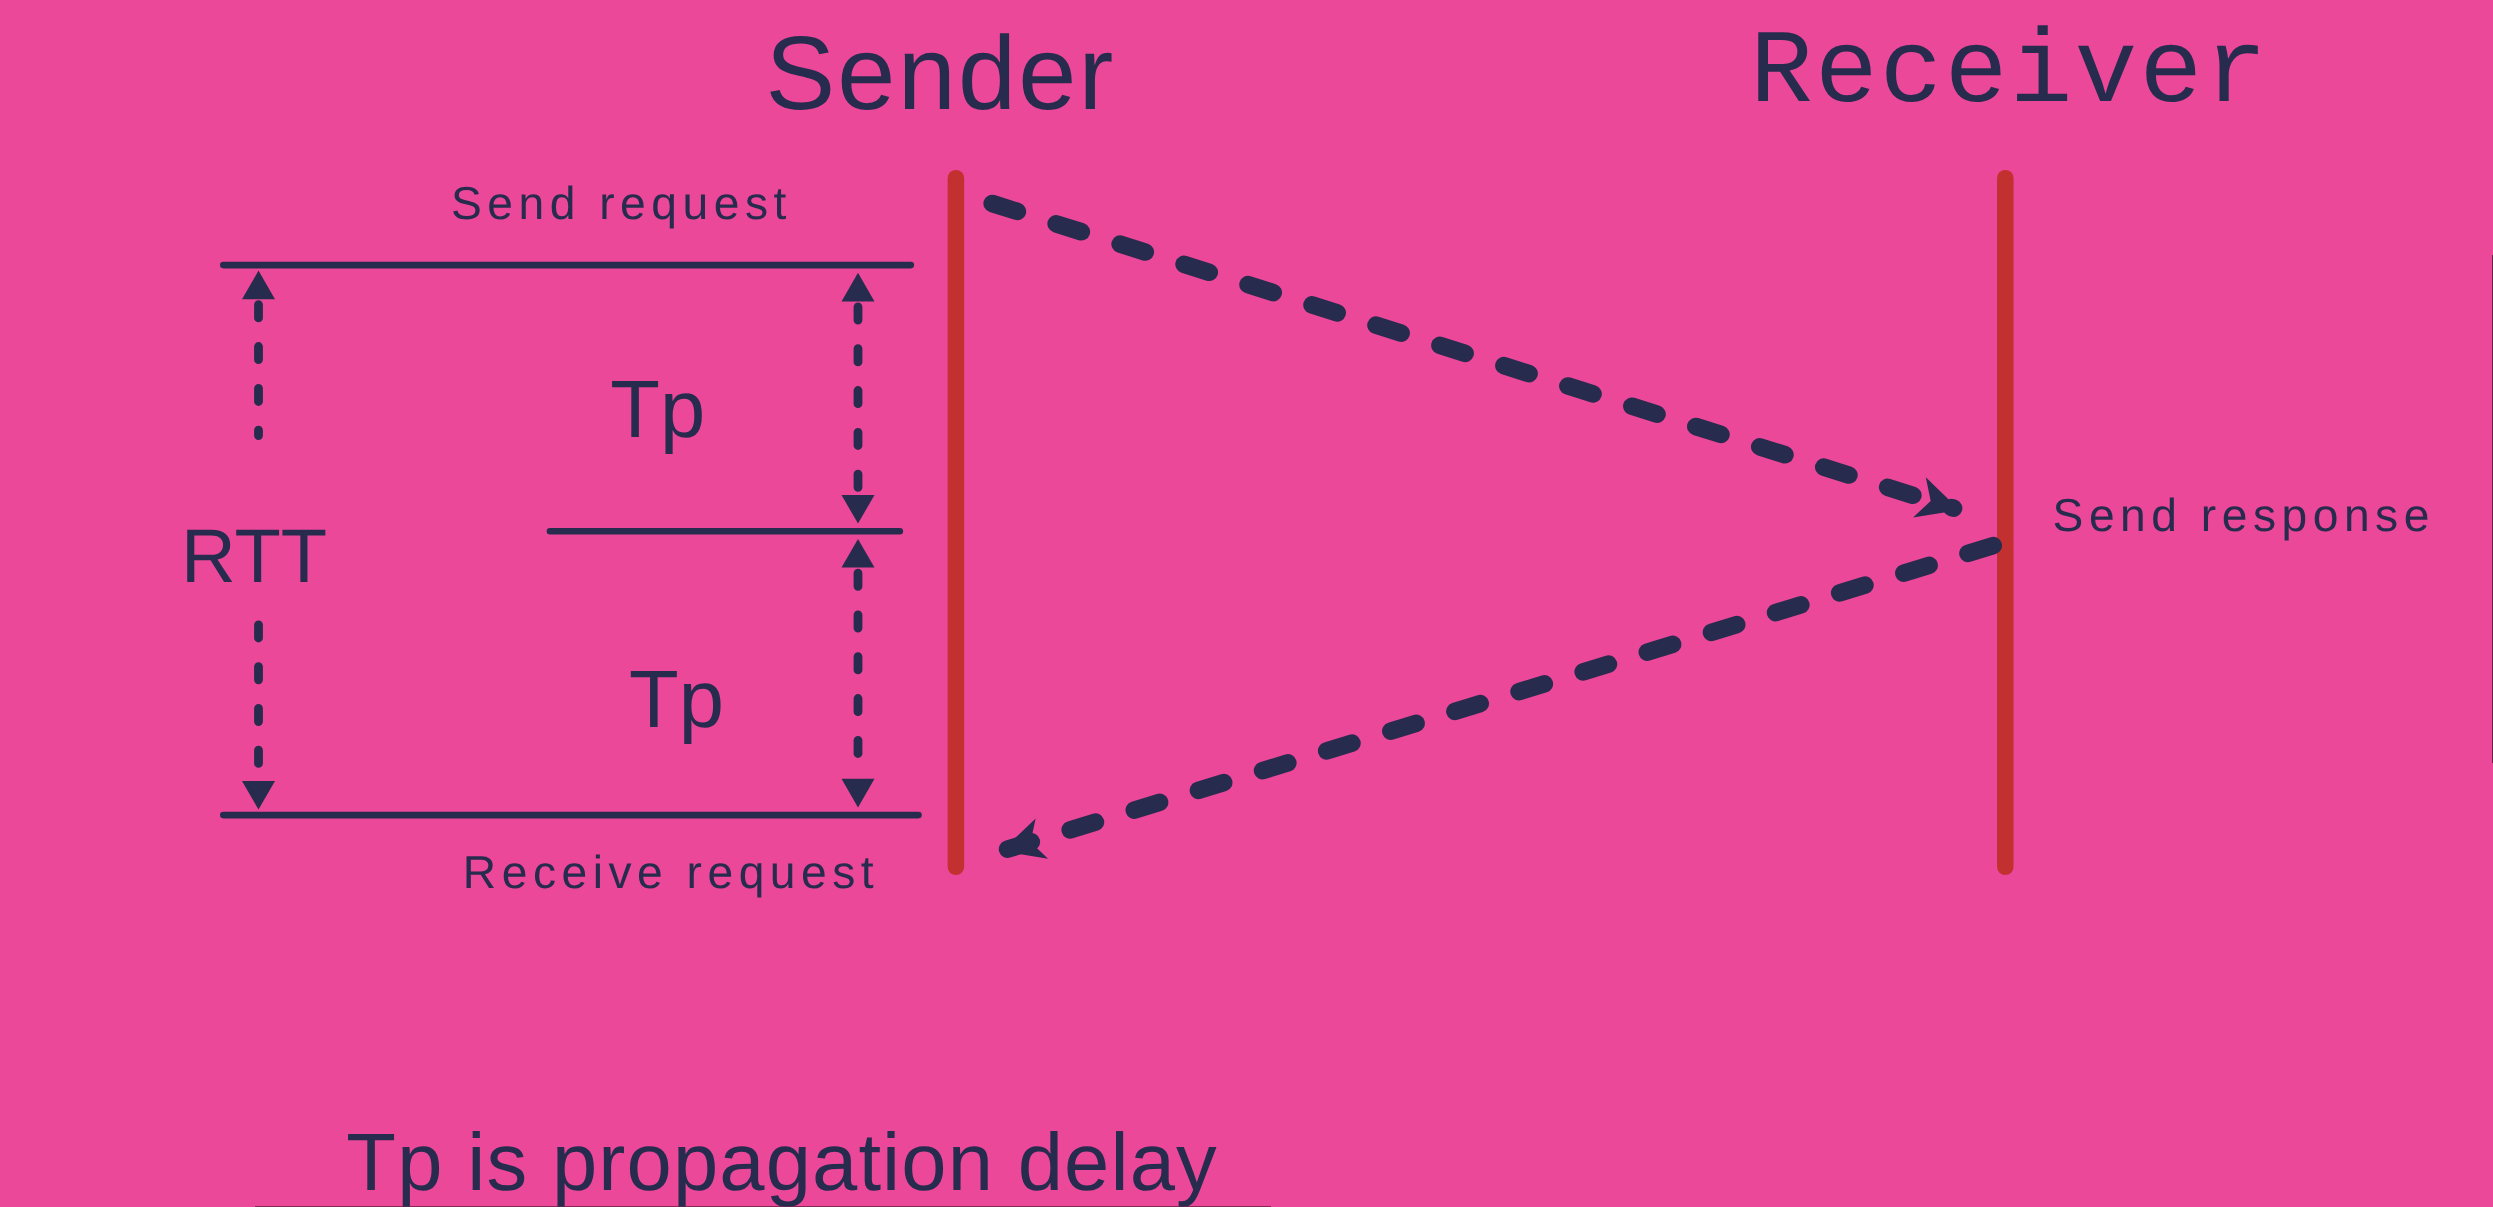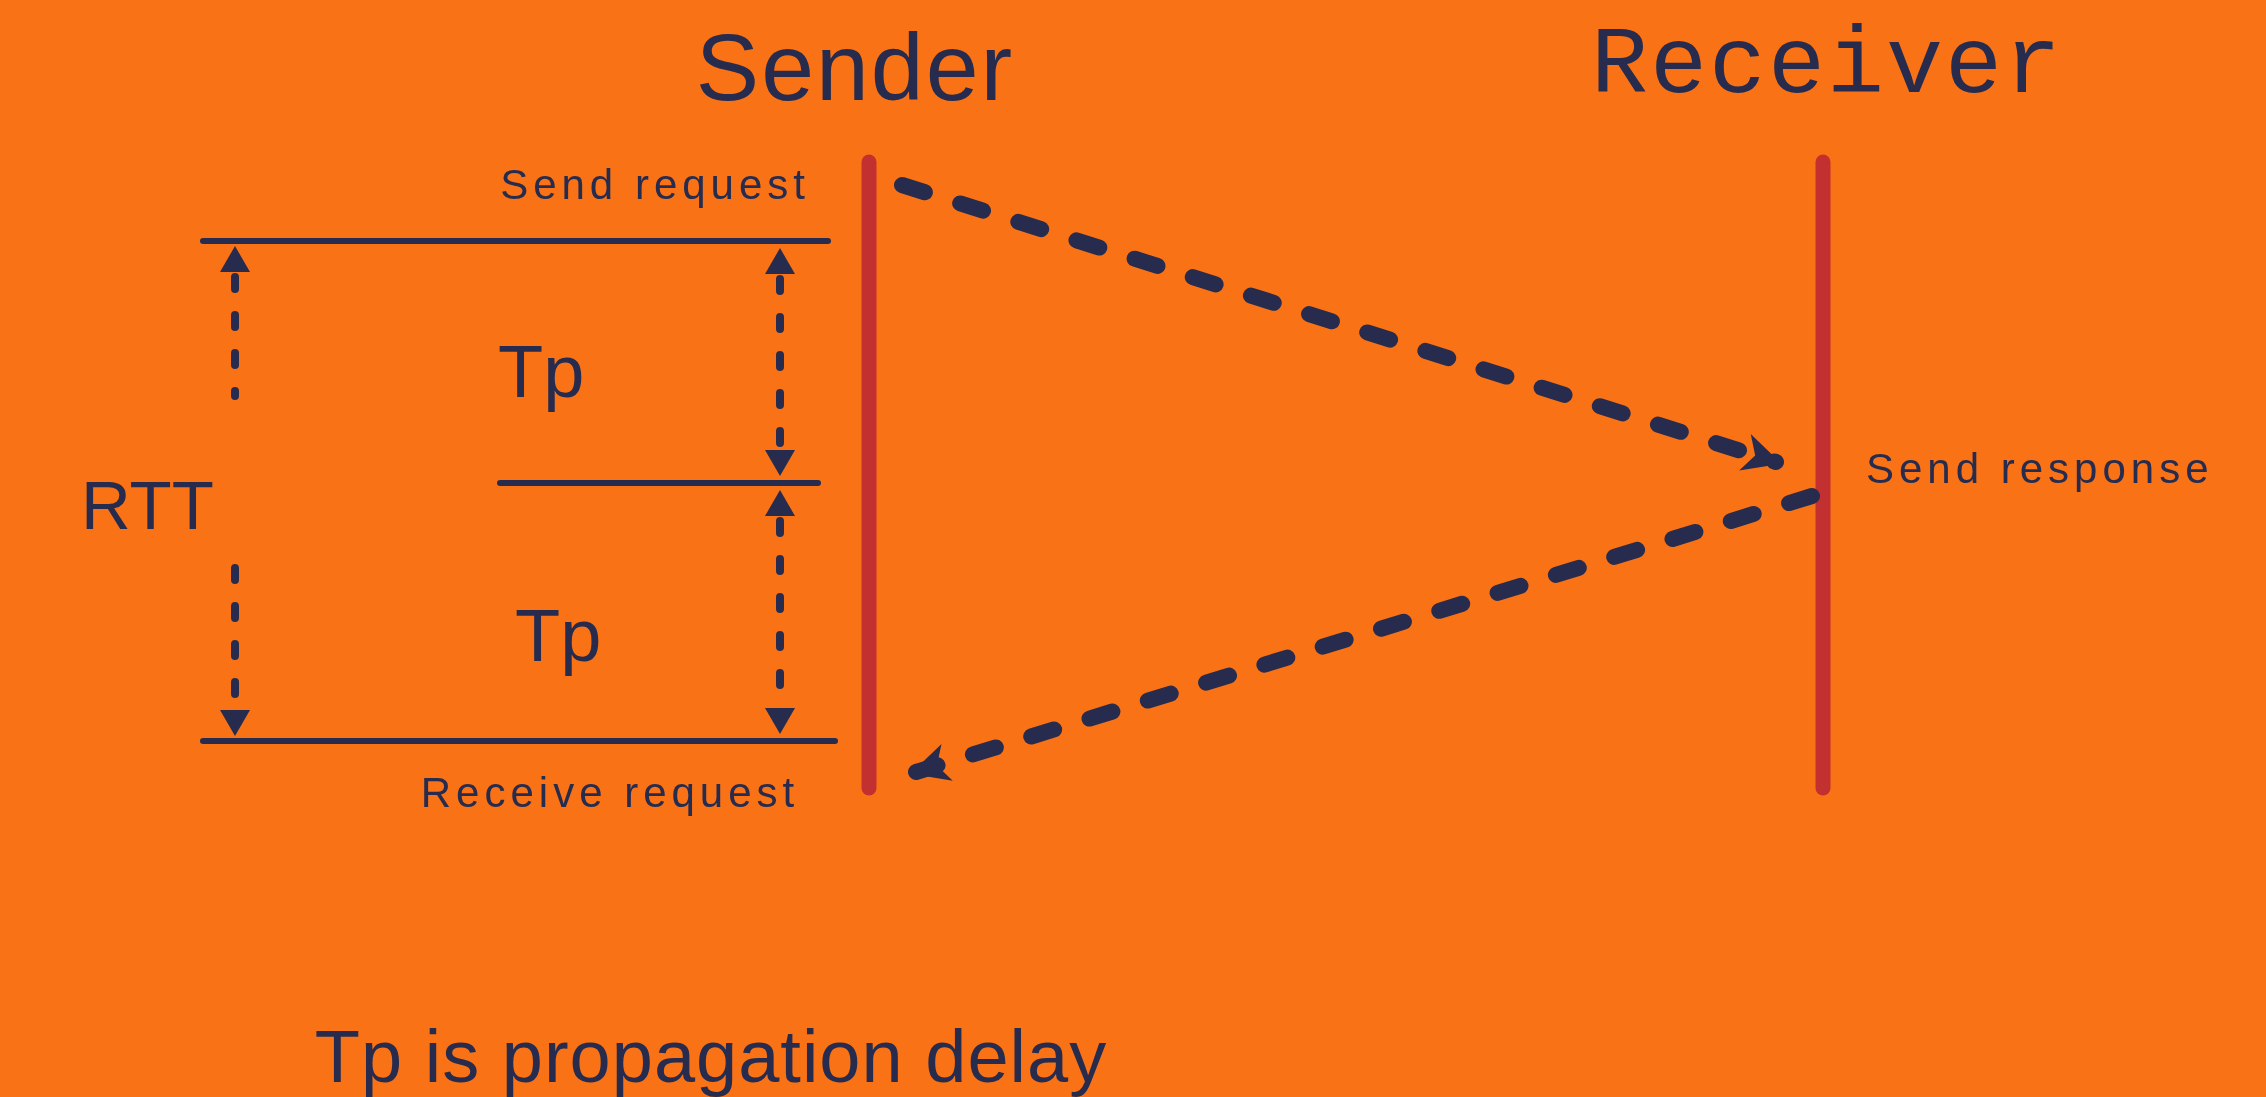--- a/index.html
+++ b/index.html
@@ -4,21 +4,21 @@
 <style>
   html, body {
     margin: 0;
     padding: 0;
     background: #000000;
   }
   .stage {
     position: relative;
     width: 2266px;
     height: 1097px;
-    background: #f97316;
+    background: #ec4899;
     overflow: hidden;
     font-family: "Liberation Sans", sans-serif;
   }
   .stage svg.diagram {
     position: absolute;
     left: 0;
     top: 0;
   }
   .label {
     position: absolute;
@@ -33,25 +33,25 @@
     text-align: center;
     top: 14px;
   }
   .title.sender   { left: 605px; }
   .title.receiver { left: 1577px; font-family: Liberation Mono, monospace; }
   .event-label {
     font-size: 42px;
     line-height: 54px;
     letter-spacing: 5px;
   }
-  .event-label.send-request    { left: 410px;  top: 158px; width: 400px; text-align: right; }
+  .event-label.send-request    { left: 410px;  top: 158px; width: 400px; text-align: left; }
   .event-label.receive-request { left: 410px;  top: 766px; width: 400px; text-align: center; }
   .event-label.send-response   { left: 1866px; top: 442px; text-align: left; }
   .measure-label {
-    text-align: left;
+    text-align: center;
   }
   .measure-label.rtt      { left: 81px;  top: 462px; width: 300px; font-size: 69px; line-height: 88px; }
   .measure-label.tp-upper { left: 498px; top: 332px; width: 200px; font-size: 74px; line-height: 80px; }
   .measure-label.tp-lower { left: 515px; top: 596px; width: 200px; font-size: 74px; line-height: 80px; }
   .caption {
     font-size: 74px;
     line-height: 80px;
     letter-spacing: 1px;
     top: 975px;
     text-align: center;

